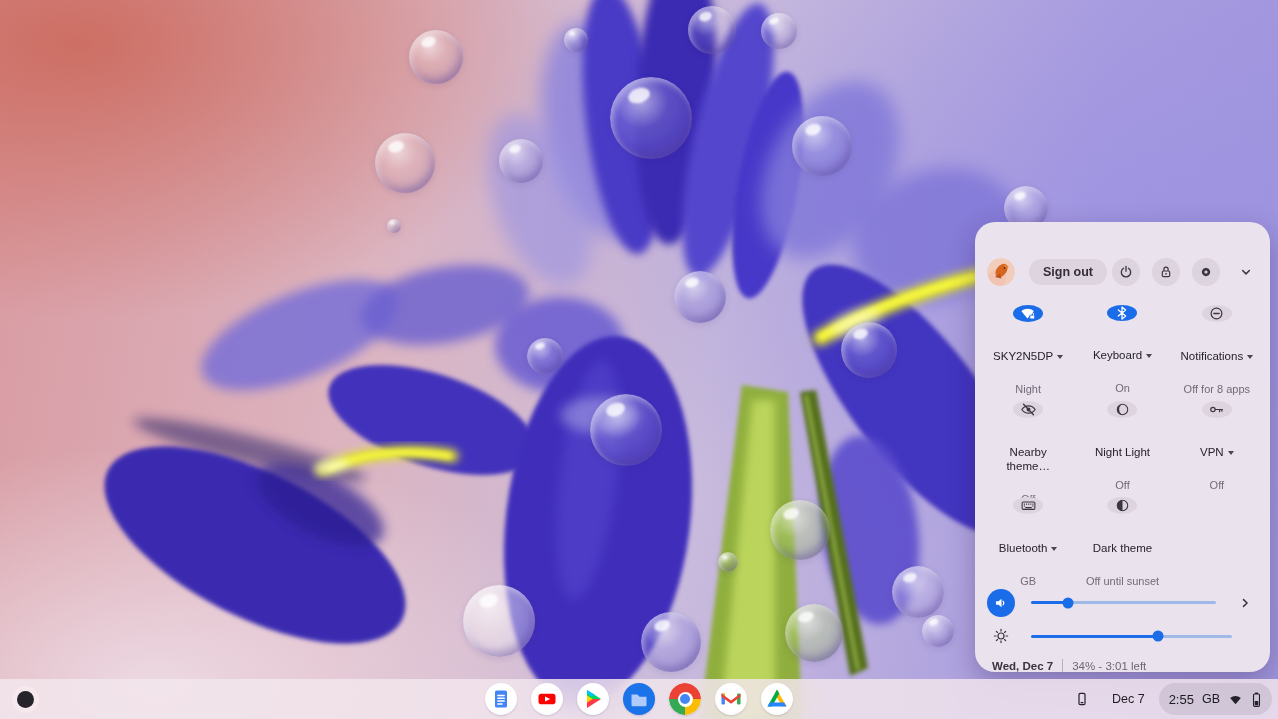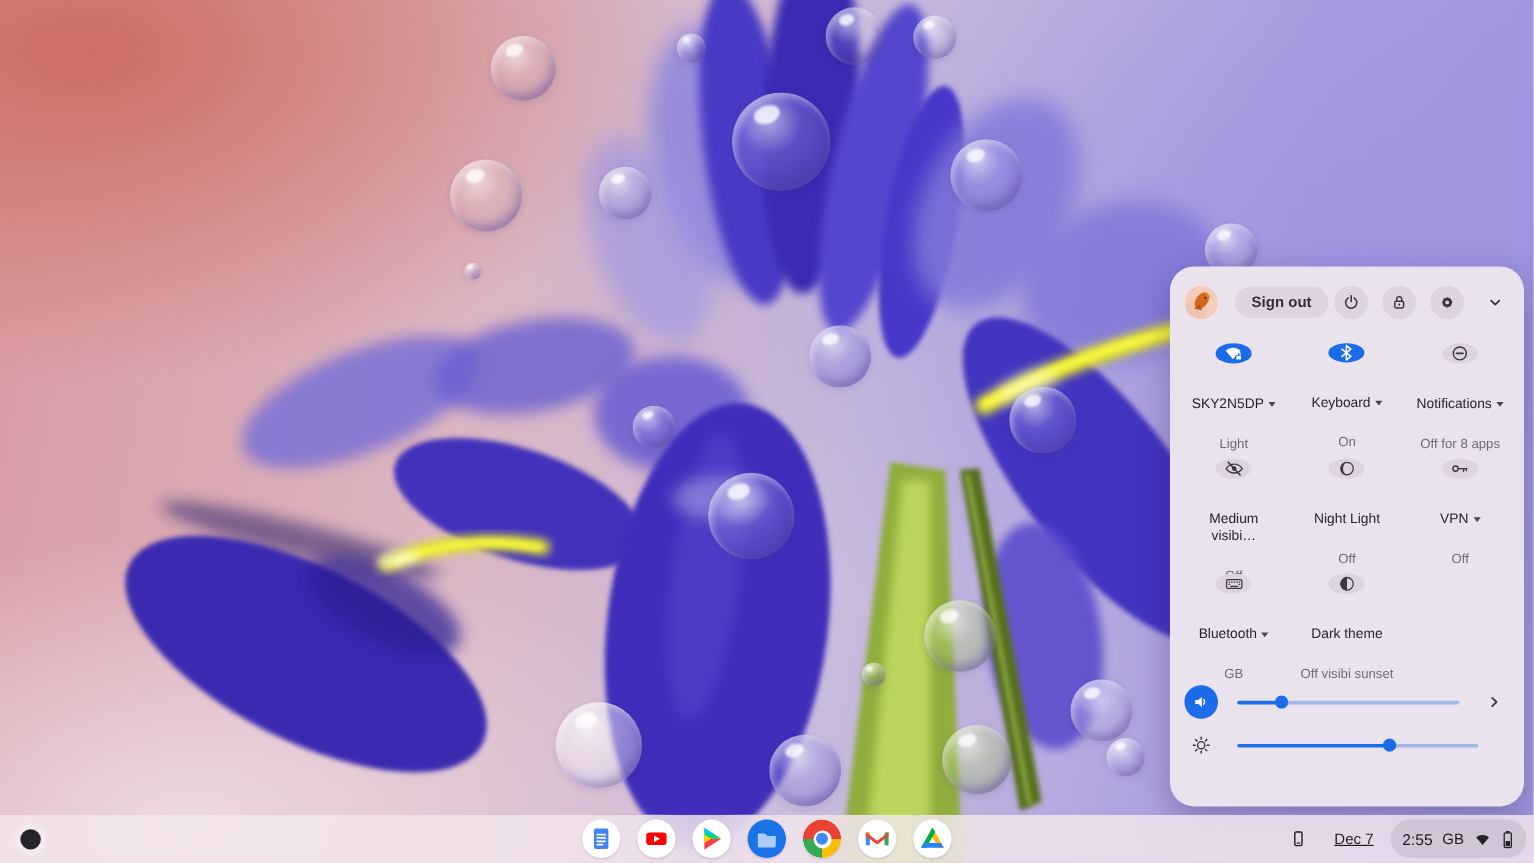--- a/index.html
+++ b/index.html
@@ -24,21 +24,21 @@
   .drop::after{content:"";position:absolute;left:22%;top:13%;width:27%;height:18%;border-radius:50%;
     background:rgba(255,255,255,.78);filter:blur(1px);transform:rotate(-18deg);}
   .drop.purple{background-color:rgba(100,85,210,.30);}
   .drop.green{background-color:rgba(150,190,80,.32);}
   .drop.lav{background-color:rgba(172,162,222,.28);}
   .drop.light{background-color:rgba(250,245,250,.38);}
   
   .panel{position:absolute;z-index:5;left:975px;top:222px;width:295px;height:450px;
     background:#eae2ec;border-radius:20px;box-shadow:0 10px 28px rgba(40,20,70,.30);
     color:#27232c;display:flex;flex-direction:column;}
-  .qs-header{display:flex;align-items:center;height:44px;padding:8px 12px 0 12px;}
+  .qs-header{display:flex;align-items:center;height:44px;padding:8px 12px 0 12px;margin-top:22px;}
   .avatar{width:28px;height:28px;border-radius:50%;overflow:hidden;flex:0 0 auto;}
   .signout{margin-left:14px;height:26px;line-height:26px;padding:0 14px;border-radius:14px;
     background:#ddd4e0;font-size:12.5px;font-weight:bold;color:#332e38;}
   .hbtns{margin-left:auto;display:flex;align-items:center;gap:12px;}
   .cbtn{width:28px;height:28px;border-radius:50%;background:#ddd4e0;display:flex;align-items:center;justify-content:center;}
   .collapse{margin-left:14px;width:24px;height:28px;display:flex;align-items:center;justify-content:center;}
   
   .tiles{display:grid;grid-template-columns:repeat(3,1fr);grid-auto-rows:96px;margin-top:4px;padding:0 6px;}
   .tile{display:flex;flex-direction:column;align-items:center;padding-top:8px;text-align:center;gap:19px;}
   .pod{width:30px;height:30px;border-radius:50%;background:#ddd4e0;display:flex;align-items:center;justify-content:center;}
@@ -75,21 +75,21 @@
     box-shadow:0 1px 2px rgba(60,40,90,.18);display:flex;align-items:center;justify-content:center;}
   .app.filesbg{background:#1a73e8;}
   .chrome-outer{width:32px;height:32px;border-radius:50%;
     background:conic-gradient(from 90deg,#fbbc04 0 90deg,#34a853 90deg 180deg,#ea4335 180deg 360deg);
     display:flex;align-items:center;justify-content:center;}
   .chrome-mid{width:15px;height:15px;border-radius:50%;background:#fff;display:flex;align-items:center;justify-content:center;}
   .chrome-core{width:10.5px;height:10.5px;border-radius:50%;background:#4285f4;}
   .statusarea{position:absolute;right:6px;top:4px;display:flex;align-items:center;gap:4px;}
   .traybtn{height:32px;display:flex;align-items:center;justify-content:center;border-radius:16px;}
   .phonehub{width:32px;}
-  .traydate{padding:0 10px;font-size:12.5px;color:#201d24;text-decoration:underline;}
+  .traydate{padding:0 10px;font-size:12.5px;color:#201d24;}
   .pill{background:rgba(45,35,55,.10);padding:0 10px;gap:8px;}
   .pill .time{font-size:13px;color:#1c1b1f;}
   .pill .kb{font-size:12.5px;color:#1c1b1f;}
 </style>
 </head>
 <body>
 
 <svg class="flowers" width="1278" height="719" viewBox="0 0 1278 719" preserveAspectRatio="none">
   <defs>
     <filter id="b2" x="-60%" y="-60%" width="220%" height="220%">
@@ -216,21 +216,21 @@
   <div class="tiles">
     <div class="tile">
       <div class="pod on">
         <svg width="17" height="17" viewBox="0 0 24 24">
           <path d="M10.5 19 L2 8.8 C7 4.2 14.5 4.2 19.5 8.8 Z" fill="#fff"></path>
           <rect x="13.8" y="14.2" width="7" height="5.6" rx="1.2" fill="#fff" stroke="#1b6ce8" stroke-width="1.4"></rect>
           <path d="M15.6 14.2 v-1.6 a1.7 1.7 0 0 1 3.4 0 v1.6" stroke="#fff" stroke-width="1.4" fill="none"></path>
         </svg>
       </div>
       <div class="tlabel"><span>SKY2N5DP</span><span class="caret"></span></div>
-      <div class="tsub">Light</div>
+      <div class="tsub">Night</div>
     </div>
     <div class="tile">
       <div class="pod on">
         <svg width="16" height="16" viewBox="0 0 24 24">
           <polyline points="6.5,7.5 17.5,16.5 12,21 12,3 17.5,7.5 6.5,16.5" stroke="#fff" stroke-width="1.9" fill="none" stroke-linecap="round" stroke-linejoin="round"></polyline>
         </svg>
       </div>
       <div class="tlabel"><span>Keyboard</span><span class="caret"></span></div>
       <div class="tsub">On</div>
     </div>
@@ -245,21 +245,21 @@
       <div class="tsub">Off for 8 apps</div>
     </div>
     <div class="tile">
       <div class="pod">
         <svg width="17" height="17" viewBox="0 0 24 24">
           <path d="M12 6.8 C7.2 6.8 3.8 10.2 2.6 12 C3.8 13.8 7.2 17.2 12 17.2 C16.8 17.2 20.2 13.8 21.4 12 C20.2 10.2 16.8 6.8 12 6.8 Z" stroke="#3b3740" stroke-width="1.6" fill="none"></path>
           <circle cx="12" cy="12" r="2.7" fill="#3b3740"></circle>
           <line x1="5" y1="4.5" x2="19" y2="19.5" stroke="#3b3740" stroke-width="1.9" stroke-linecap="round"></line>
         </svg>
       </div>
-      <div class="tlabel"><span>Medium visibi…</span></div>
+      <div class="tlabel"><span>Nearby theme…</span></div>
       <div class="tsub">Off</div>
     </div>
     <div class="tile">
       <div class="pod">
         <svg width="17" height="17" viewBox="0 0 24 24">
           <circle cx="12" cy="12" r="7.4" stroke="#3b3740" stroke-width="1.5" fill="none"></circle>
           <path d="M10.5 4.8 a7.4 7.4 0 0 0 0 14.4 a9.5 9.5 0 0 1 0 -14.4 Z" fill="#3b3740"></path>
         </svg>
       </div>
       <div class="tlabel"><span>Night Light</span></div>
@@ -297,21 +297,21 @@
       <div class="tsub">GB</div>
     </div>
     <div class="tile">
       <div class="pod">
         <svg width="17" height="17" viewBox="0 0 24 24">
           <circle cx="12" cy="12" r="7.4" stroke="#3b3740" stroke-width="1.5" fill="none"></circle>
           <path d="M12 4.6 a7.4 7.4 0 0 0 0 14.8 Z" fill="#3b3740"></path>
         </svg>
       </div>
       <div class="tlabel"><span>Dark theme</span></div>
-      <div class="tsub">Off visibi sunset</div>
+      <div class="tsub">Off until sunset</div>
     </div>
   </div>
 
   <div class="srow">
     <div class="roundbtn blue">
       <svg width="16" height="16" viewBox="0 0 24 24">
         <polygon points="4.5,9.5 8.3,9.5 12.8,5.6 12.8,18.4 8.3,14.5 4.5,14.5" fill="#fff"></polygon>
         <path d="M15 9.2 a4.3 4.3 0 0 1 0 5.6" stroke="#fff" stroke-width="1.7" fill="none" stroke-linecap="round"></path>
       </svg>
     </div>
@@ -339,20 +339,25 @@
           <line x1="5.8" y1="18.2" x2="7.3" y2="16.7"></line>
             <line x1="16.7" y1="7.3" x2="18.2" y2="5.8"></line>
         </g>
       </svg>
     </div>
     <div class="track bri-track" style="--pct: 63%;">
       <div class="knob"></div>
     </div>
   </div>
 
+  <div class="qs-footer">
+    <span class="qs-date">Wed, Dec 7</span>
+    <span class="vdiv"></span>
+    <span class="qs-batt">34% - 3:01 left</span>
+  </div>
 </div>
 
 <div class="shelf">
   <div class="launcher">
     <div class="core"></div>
   </div>
 
   <div class="apps">
     <div class="app">
       <svg width="32" height="32" viewBox="0 0 32 32">

